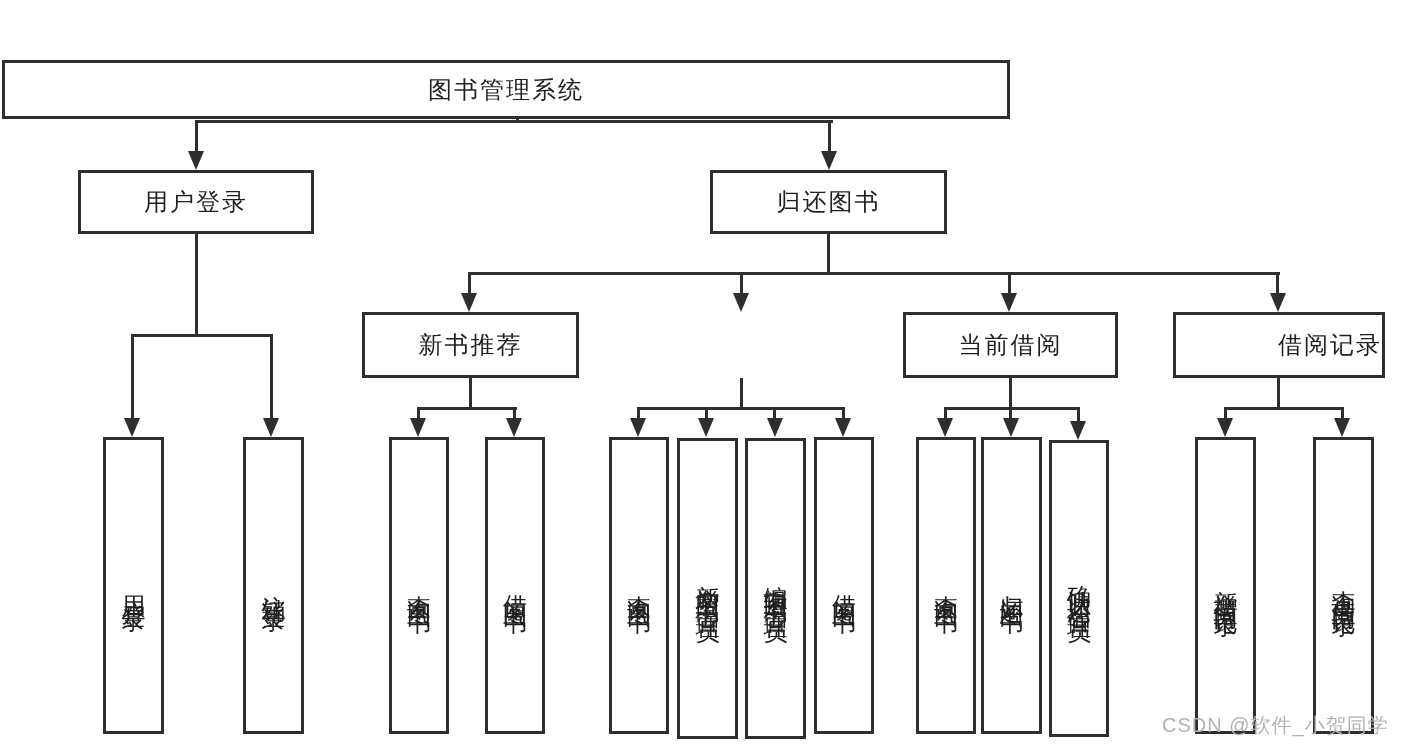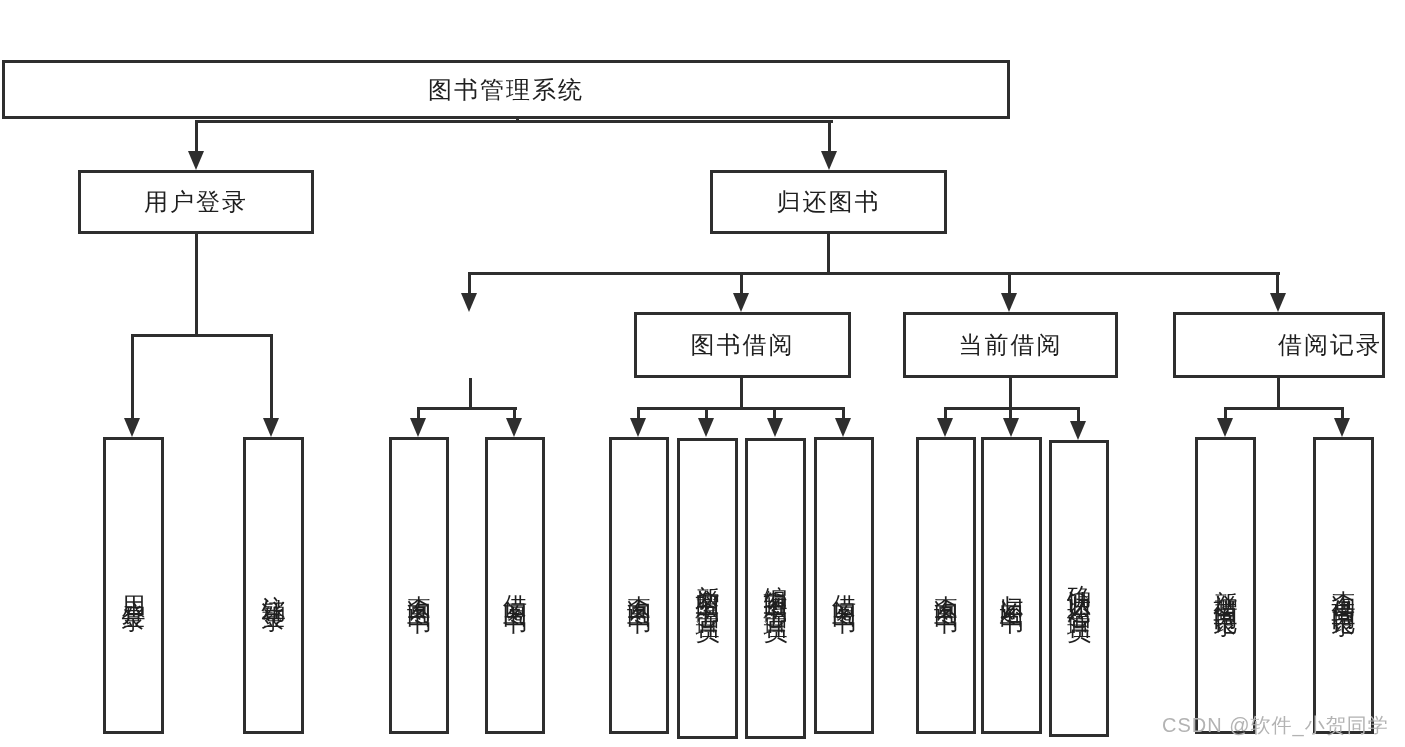--- a/index.html
+++ b/index.html
@@ -36,24 +36,24 @@
   </div>
 
   <div class="hnode" style="left:78px; top:170px; width:236px; height:64px;">
     <span>用户登录</span>
   </div>
 
   <div class="hnode" style="left:710px; top:170px; width:237px; height:64px;">
     <span>归还图书</span>
   </div>
 
+  <div class="hnode" style="left:362px; top:312px; width:217px; height:66px;">
+    <span>新书推荐</span>
+  </div>
 
-  <div class="hnode" style="left:634px; top:312px; width:217px; height:66px;">
-    <span>图书借阅</span>
-  </div>
 
   <div class="hnode" style="left:903px; top:312px; width:215px; height:66px;justify-content:center;">
     <span>当前借阅</span>
   </div>
 
   <div class="hnode" style="left:1173px; top:312px; width:212px; height:66px;justify-content:flex-end;">
     <span>借阅记录</span>
   </div>
 
   <div class="vnode" style="left:103px; top:437px; width:61px; height:297px;">

